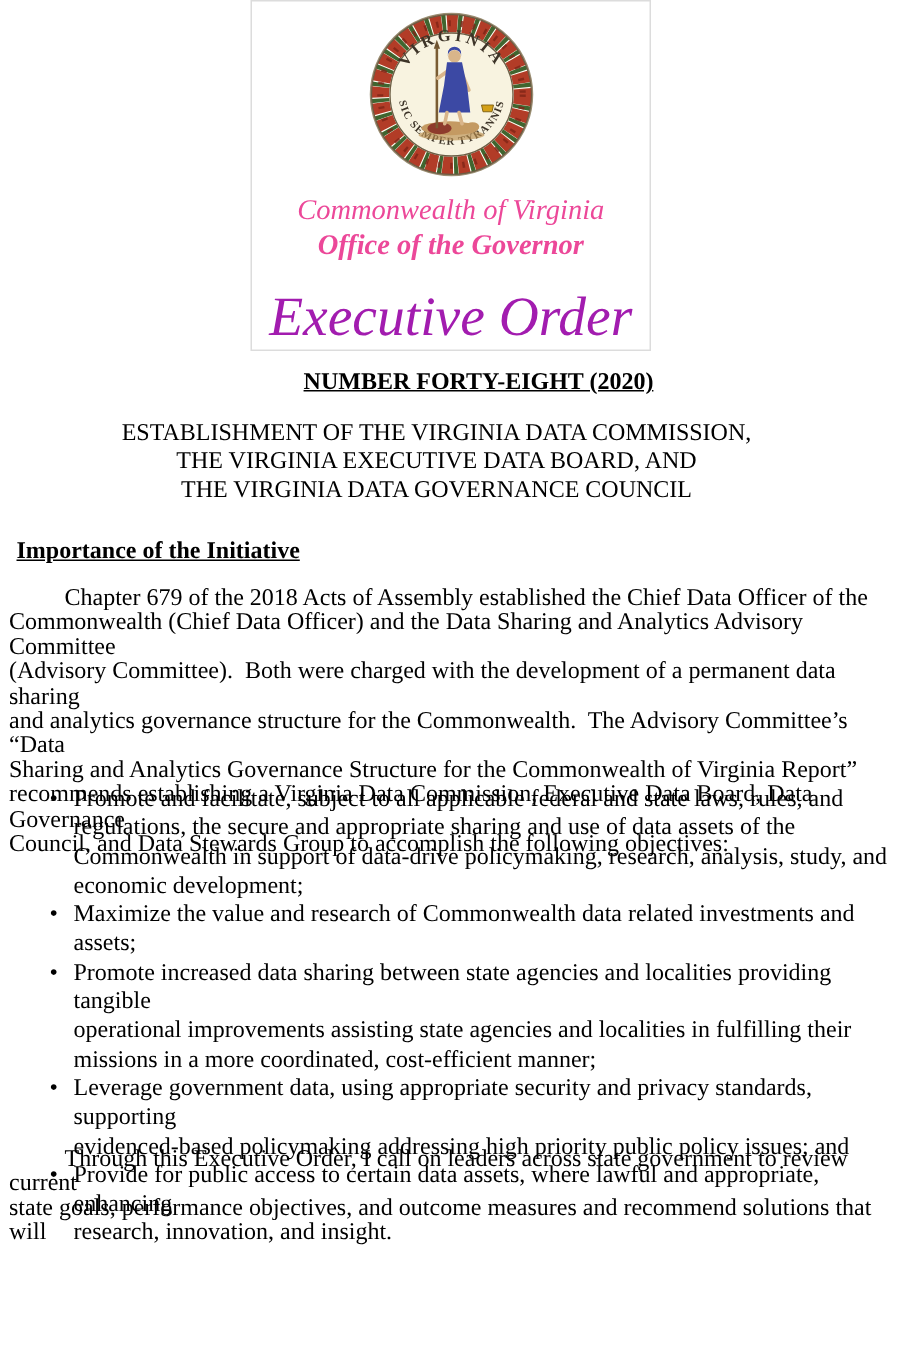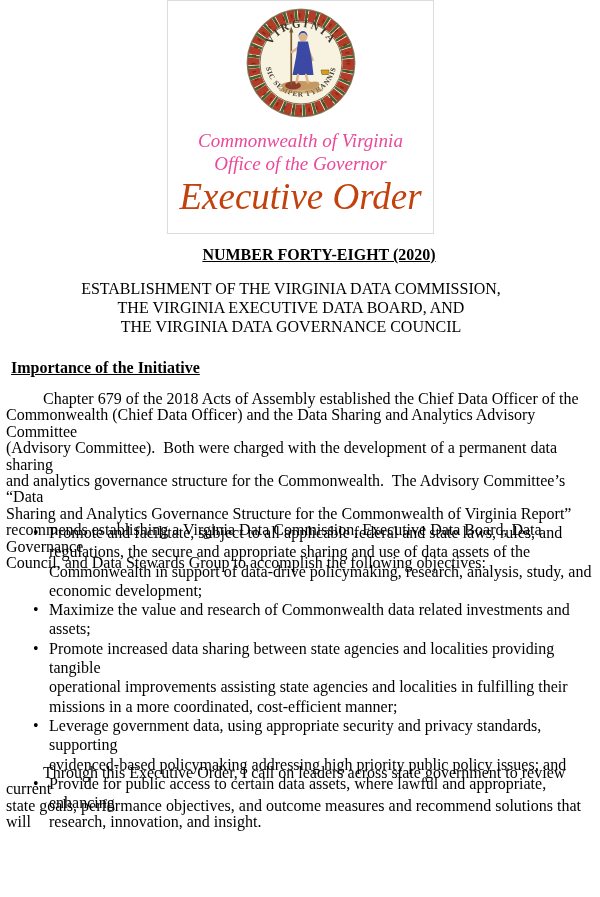--- a/index.html
+++ b/index.html
@@ -12,24 +12,24 @@
   .letterhead {
     position:absolute; top:0; left:167px; width:265px; height:232px;
     border:1px solid #dcdcdc; background:#ffffff;
   }
   .seal-wrap { position:absolute; top:6px; left:50%; transform:translateX(-50%); width:112px; height:112px; }
   .org-line1, .org-line2 {
     position:absolute; width:100%; text-align:center;
     font-style:italic; font-size:19px; line-height:23px; color:#ec4899;
   }
   .org-line1 { top:128px; }
-  .org-line2 { top:151px; }
+  .org-line2 { top:151px;font-weight:bold; }
   .eo-title {
-    position:absolute; top:176px; width:100%; text-align:center;
-    font-style:italic; font-size:37px; line-height:40px; color:#c2410c;
+    position:absolute; top:191px; width:100%; text-align:center;
+    font-style:italic; font-size:37px; line-height:40px; color:#a21caf;
   }
 
   
   .number-heading {
     position:absolute; top:245px; left:0; width:582px; text-align:center;
     font-weight:bold; font-size:16px; line-height:19px;margin-left:28px;
   }
   .underlined { text-decoration:underline; }
   .order-title {
     position:absolute; top:279px; left:0; width:582px; text-align:center;

